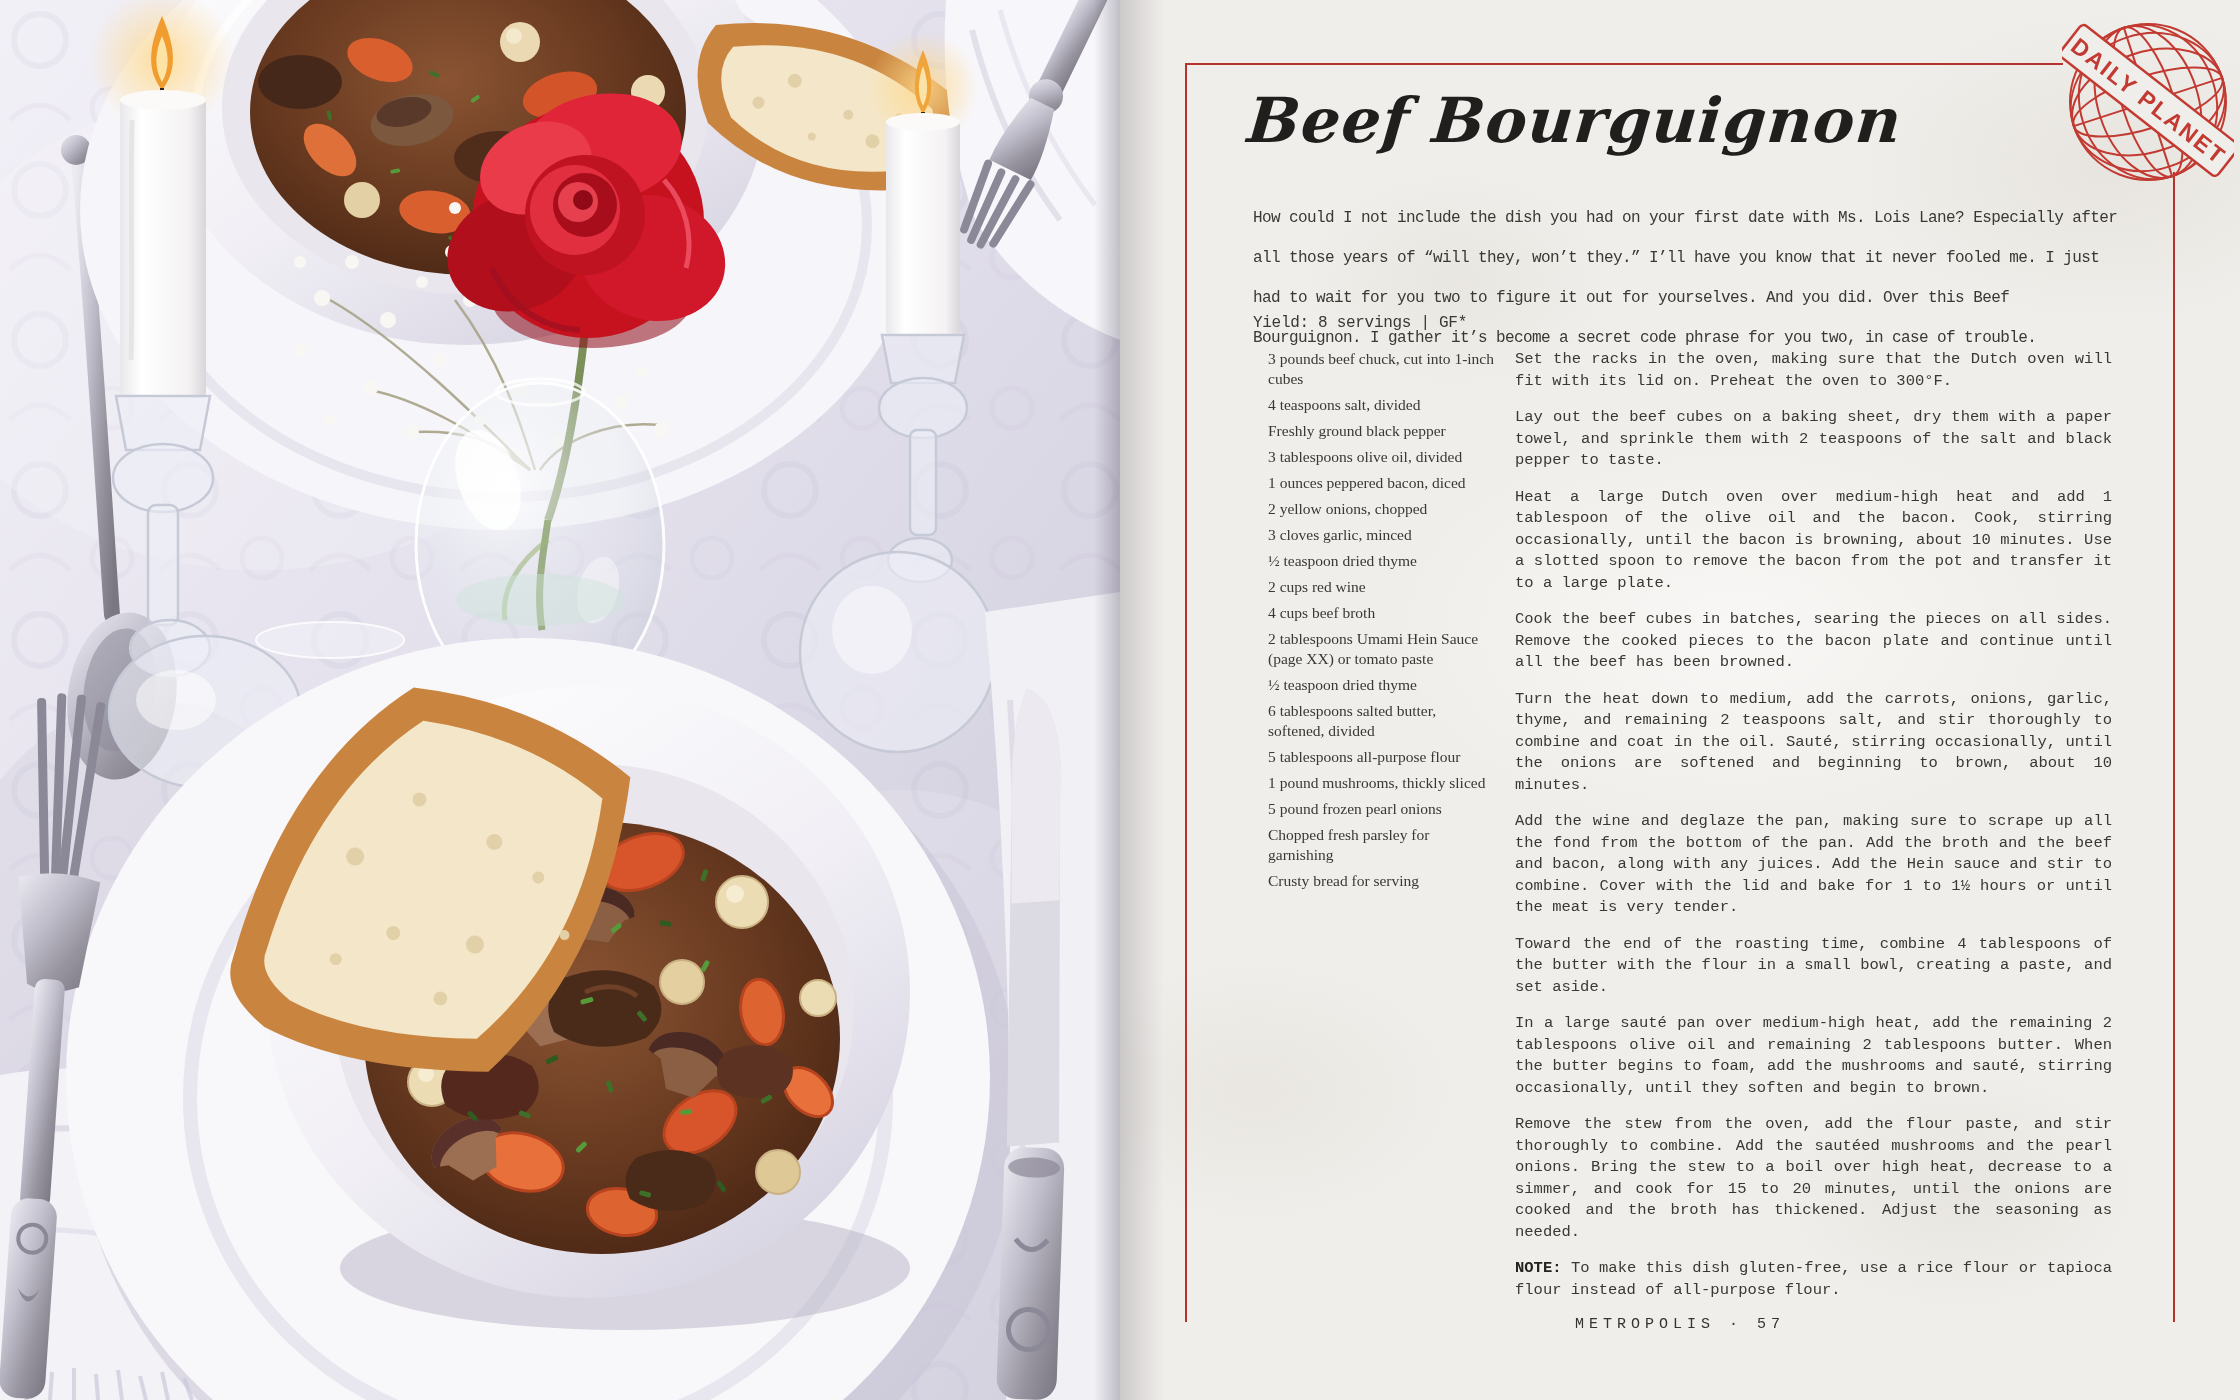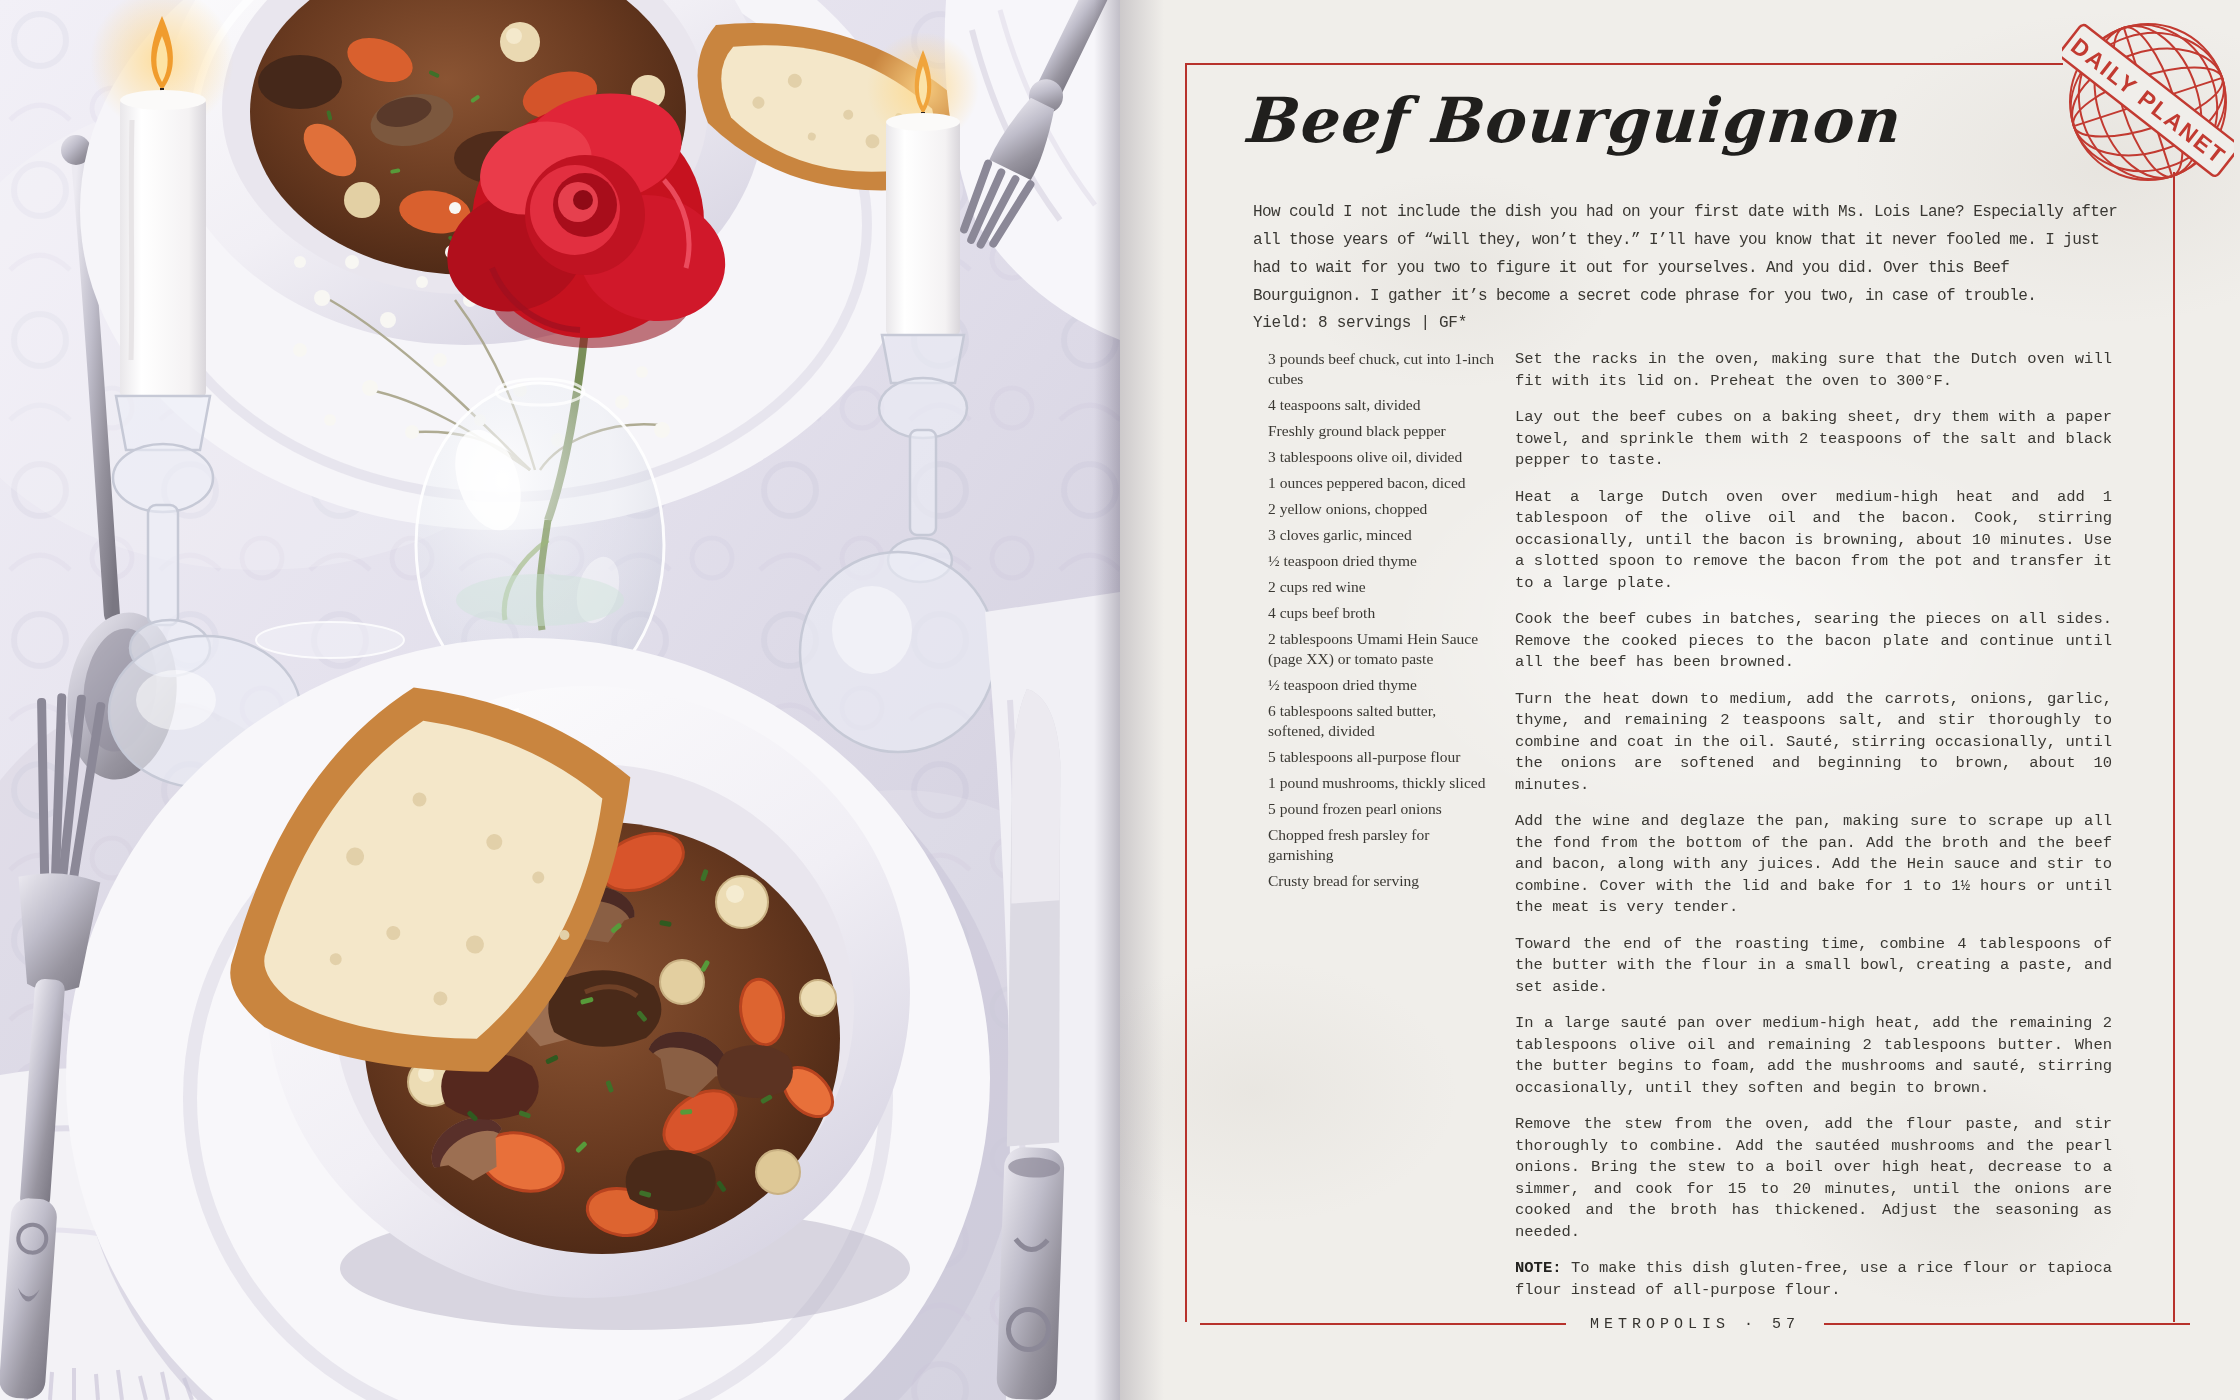--- a/index.html
+++ b/index.html
@@ -30,36 +30,36 @@
   .frame-top    { left:65px;  top:63px;  width:878px; height:2px;  }
   .frame-right  { left:1053px; top:172px; width:2px;  height:1150px; }
 
   .globe { position:absolute; left:942px; top:16px; width:172px; height:172px; }
 
   .page-title { position:absolute; left:128px; top:84px; margin:0;
             font-family:"DejaVu Serif", serif; font-style:italic; font-weight:700;
             font-size:62px; letter-spacing:1px; color:#201f1d; transform:skewX(-5deg); }
 
   .intro { position:absolute; left:133px; top:198px; width:872px; margin:0;
-            font-size:16px; line-height:28px; letter-spacing:-0.6px; }
+            font-size:16px; line-height:40px; letter-spacing:-0.6px; }
 
   .yield { position:absolute; left:133px; top:314px; margin:0;
             font-size:16px; letter-spacing:-0.3px;text-align:right; }
 
   .ingredients { position:absolute; left:148px; top:349px; width:228px;
             margin:0; padding:0; list-style:none; font-size:15.5px; line-height:20px; }
   .ingredients li { margin:0 0 6px 0;font-family:Liberation Serif, serif; }
 
   .steps { position:absolute; left:395px; top:349px; width:597px;
             font-size:15.5px; line-height:21.5px; }
   .steps p { margin:0 0 15px 0; text-align:justify; }
   .steps .note strong { font-weight:700; color:#23221f; }
 
-  .page-footer { position:absolute; left:80px; top:1308px; width:990px; height:32px;
-            display:flex; align-items:center; }
+  .page-footer { position:absolute; left:65px; top:1308px; width:990px; height:32px;
+            display:flex; align-items:center;flex-direction:column; }
   .page-footer .fline { flex:1; height:2px; background:#b7322c; }
   .page-footer .ftext { margin:0 24px; font-size:15px; letter-spacing:5px; color:#35332f; white-space:nowrap; }
 </style>
 </head>
 <body>
 
 <div class="spread">
 
   <section class="photo-page" aria-label="Beef Bourguignon served in a white bowl on a white plate with crusty bread, a red rose in a glass vase, baby's breath, lit candles in glass candlesticks and silverware on a white tablecloth">
     <svg width="1120" height="1400" viewBox="0 0 1120 1400">

